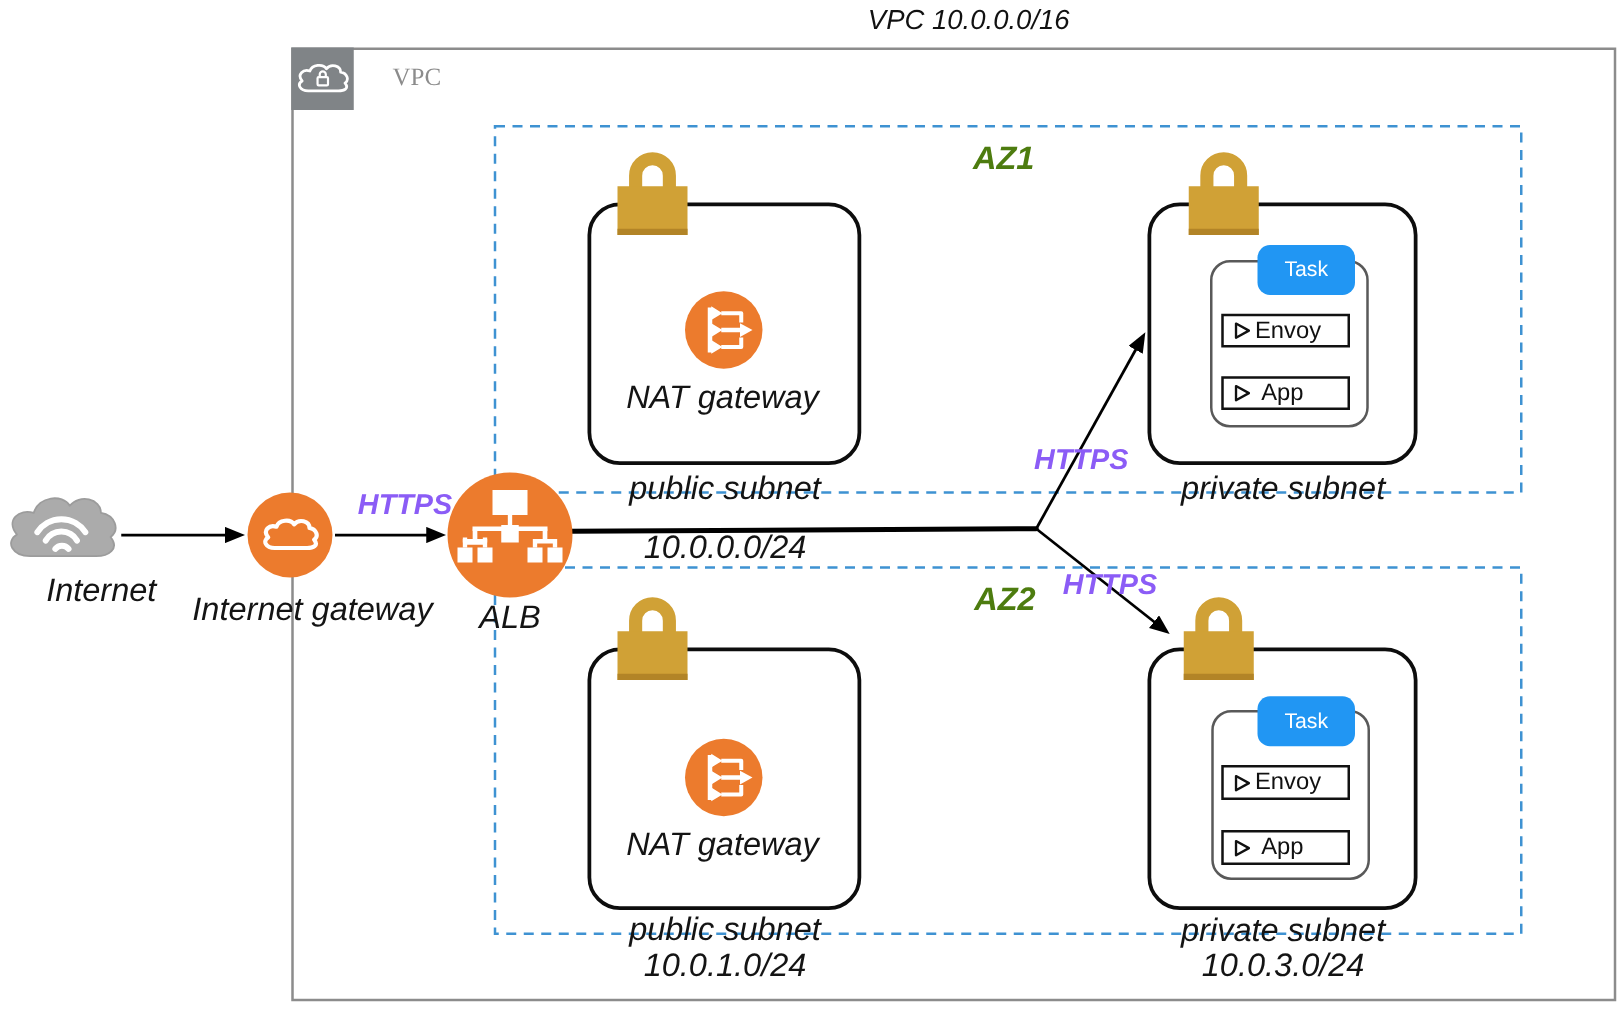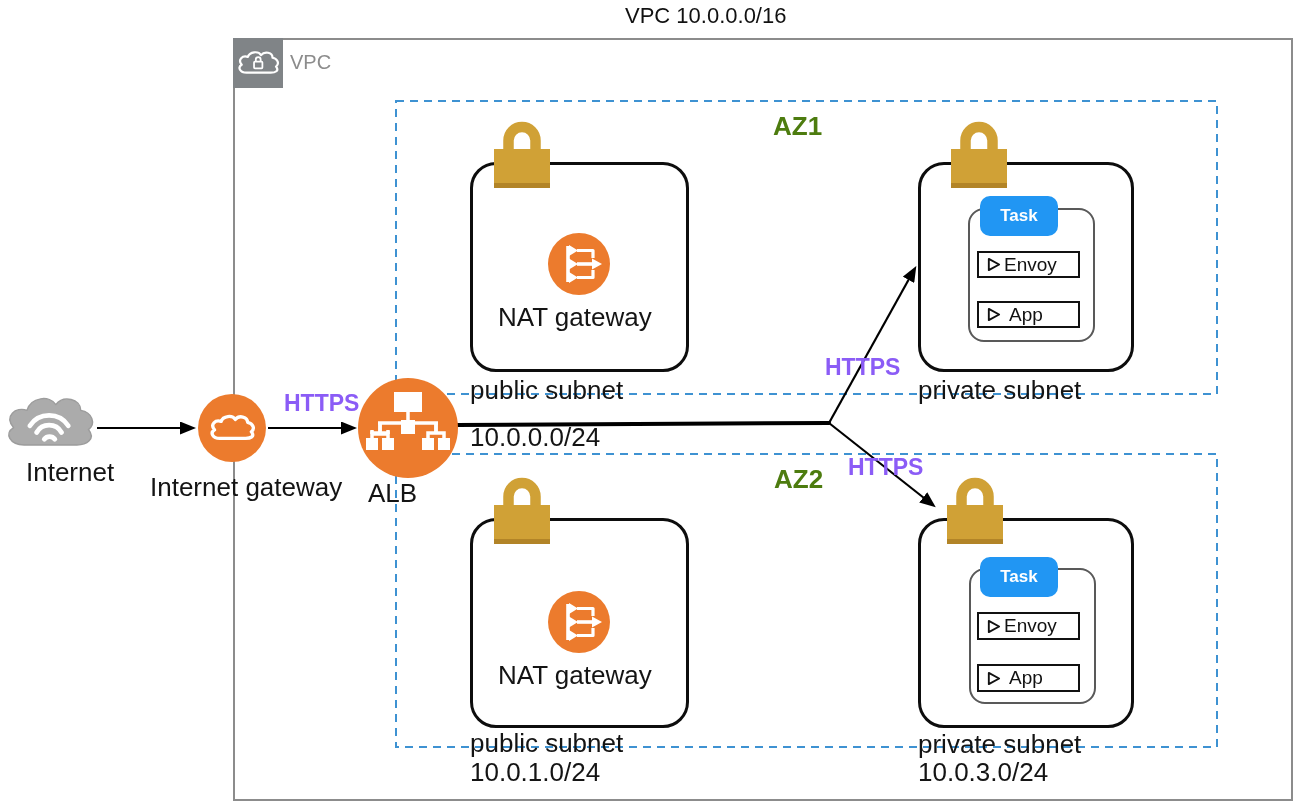--- a/index.html
+++ b/index.html
@@ -1,31 +1,31 @@
 <!DOCTYPE html>
 <html><head>
 <meta charset="utf-8">
 <style>
   html,body{margin:0;padding:0;background:#ffffff;}
   .canvas{position:relative;width:1299px;height:808px;background:#fff;
           font-family:"Liberation Sans", sans-serif;color:#141414;overflow:hidden;}
   .abs{position:absolute;}
-  .t{text-align:left;white-space:nowrap;}
+  .t{text-align:center;white-space:nowrap;font-style:italic;}
   .title{font-size:22px;color:#111;}
   .vpc-box{border:2px solid #8C8C8C;}
   .vpc-header{background:#808487;display:flex;align-items:center;justify-content:center;}
   .vpc-label{font-size:20px;color:#8C8C8C;font-weight:500;}
   .az-label{font-size:26px;font-weight:700;color:#4d7c0f;}
   .subnet{background:#fff;border:3.5px solid #0d0d0d;border-radius:26px;}
   .nlabel{font-size:26px;line-height:24px;}
   .https{font-size:23px;font-weight:700;color:#8b5cf6;}
   .circle{border-radius:50%;background:#EC7B2D;display:flex;align-items:center;justify-content:center;}
   .task-container{background:#fff;border:2px solid #595959;border-radius:16px;}
-  .task-badge{background:#2196F3;border-radius:10px;color:#fff;font-size:17px;font-weight:700;
-              display:flex;align-items:center;justify-content:center;}
+  .task-badge{background:#2196F3;border-radius:10px;color:#fff;font-size:17px;font-weight:400;
+              display:flex;align-items:center;justify-content:center;margin-left:26px;}
   .crow{background:#fff;border:2px solid #111;display:flex;align-items:center;padding-left:7px;gap:3px;
         font-size:19px;color:#111;box-sizing:border-box;}
   svg{display:block;}
   .layer{position:absolute;left:0;top:0;pointer-events:none;}
 </style>
 </head>
 <body>
 
 <div class="canvas">
 
@@ -33,21 +33,21 @@
 
   <div class="abs vpc-box" style="left:233px;top:38px;width:1056px;height:759px;"></div>
 
   <div class="abs vpc-header" style="left:233px;top:38px;width:50px;height:50px;">
     <svg width="44" height="34" viewBox="0 0 100 72">
       <path d="M 24 58 C 9 58, 3 46, 13 40 C 3 28, 15 18, 27 22 C 31 10, 51 8, 57 18 C 65 8, 83 12, 83 24 C 95 26, 99 38, 91 44 C 99 54, 89 58, 79 58 Z" fill="none" stroke="#fff" stroke-width="5" stroke-linejoin="round"></path>
       <rect x="41" y="33" width="19" height="15" rx="2" fill="none" stroke="#fff" stroke-width="4"></rect>
       <path d="M45 33 v-5 a5.5 5.5 0 0 1 11 0 v5" fill="none" stroke="#fff" stroke-width="4"></path>
     </svg>
   </div>
-  <div class="abs vpc-label" style="left:290px;top:51px;">VPC</div>
+  <div class="abs vpc-label" style="left:314px;top:51px;font-family:Liberation Serif, serif;">VPC</div>
 
   <svg class="layer" width="1299" height="808">
     <rect x="396" y="101" width="821" height="293" fill="none" stroke="#3E92D2" stroke-width="2" stroke-dasharray="8 6"></rect>
     <rect x="396" y="454" width="821" height="293" fill="none" stroke="#3E92D2" stroke-width="2" stroke-dasharray="8 6"></rect>
   </svg>
 
   <div class="abs t az-label" style="left:773px;top:111px;width:60px;">AZ1</div>
   <div class="abs t az-label" style="left:774px;top:464px;width:60px;">AZ2</div>
 
   <div class="abs subnet" style="left:470px;top:162px;width:213px;height:204px;"></div>

